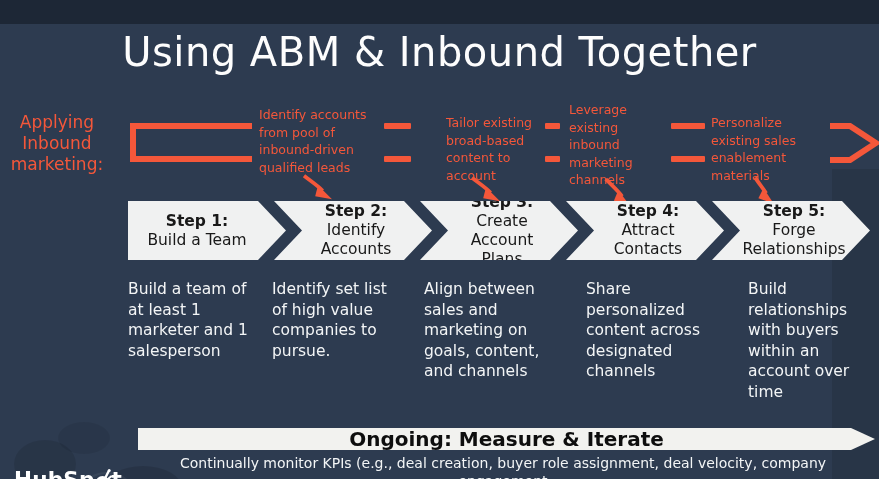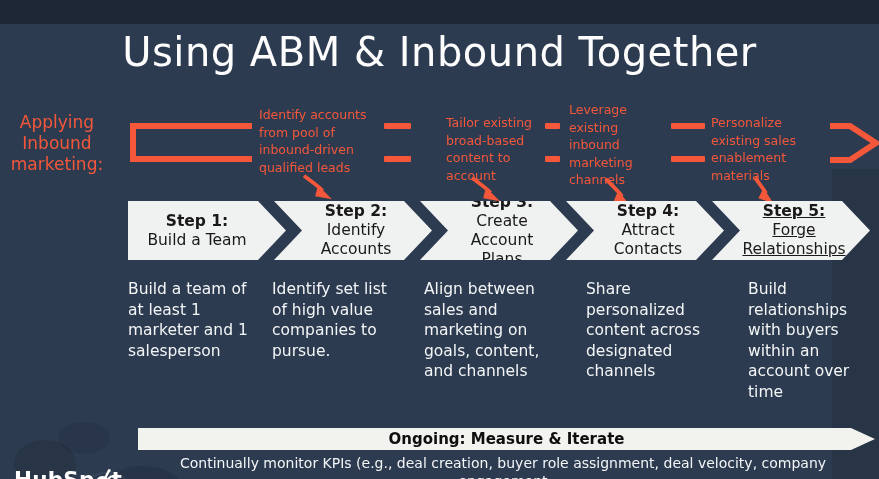--- a/index.html
+++ b/index.html
@@ -63,41 +63,41 @@
 
   
   .chev{
     position:absolute;top:177px;width:158px;height:59px;background:var(--chev);
     display:flex;flex-direction:column;justify-content:center;align-items:center;
     text-align:center;color:var(--ink);
     clip-path:polygon(0 0,130px 0,158px 50%,130px 100%,0 100%,28px 50%);
     padding:0 22px 0 28px;
   }
   .chev.first{clip-path:polygon(0 0,130px 0,158px 50%,130px 100%,0 100%);padding:0 26px 0 6px;align-items:center;}
-  .c1{left:128px;} .c2{left:274px;} .c3{left:420px;} .c4{left:566px;} .c5{left:712px;text-decoration:underline;}
+  .c1{left:128px;} .c2{left:274px;} .c3{left:420px;} .c4{left:566px;} .c5{left:712px;}
   .step-label{font-weight:bold;font-size:15.5px;line-height:19px;}
   .step-name{font-size:15.5px;line-height:19px;white-space:pre-line;}
 
   .desc{
     position:absolute;top:255px;color:var(--body);font-size:15.5px;line-height:20.5px;
     white-space:pre-line;
   }
   .de1{left:128px;width:142px;}
   .de2{left:272px;width:142px;}
   .de3{left:424px;width:148px;}
   .de4{left:586px;width:140px;}
   .de5{left:748px;width:128px;}
 
   
   .banner{
     position:absolute;left:138px;top:404px;width:737px;height:22px;background:var(--banner);
     clip-path:polygon(0 0,713px 0,737px 50%,713px 100%,0 100%);
     text-align:center;
   }
-  .banner span{font-weight:bold;font-size:15px;line-height:22px;color:#0e0e0e;}
+  .banner span{font-weight:bold;font-size:20px;line-height:22px;color:#0e0e0e;}
   .kpi{
     position:absolute;left:150px;top:430px;width:706px;text-align:center;
     color:var(--body);font-size:14px;line-height:18px;white-space:pre-line;
   }
 
   .logo{
     position:absolute;left:14px;top:443px;display:flex;align-items:flex-end;
     color:#ffffff;font-size:21.5px;font-weight:bold;letter-spacing:0.2px;
   }
   .logo svg{margin:0 0 1px 0;}

